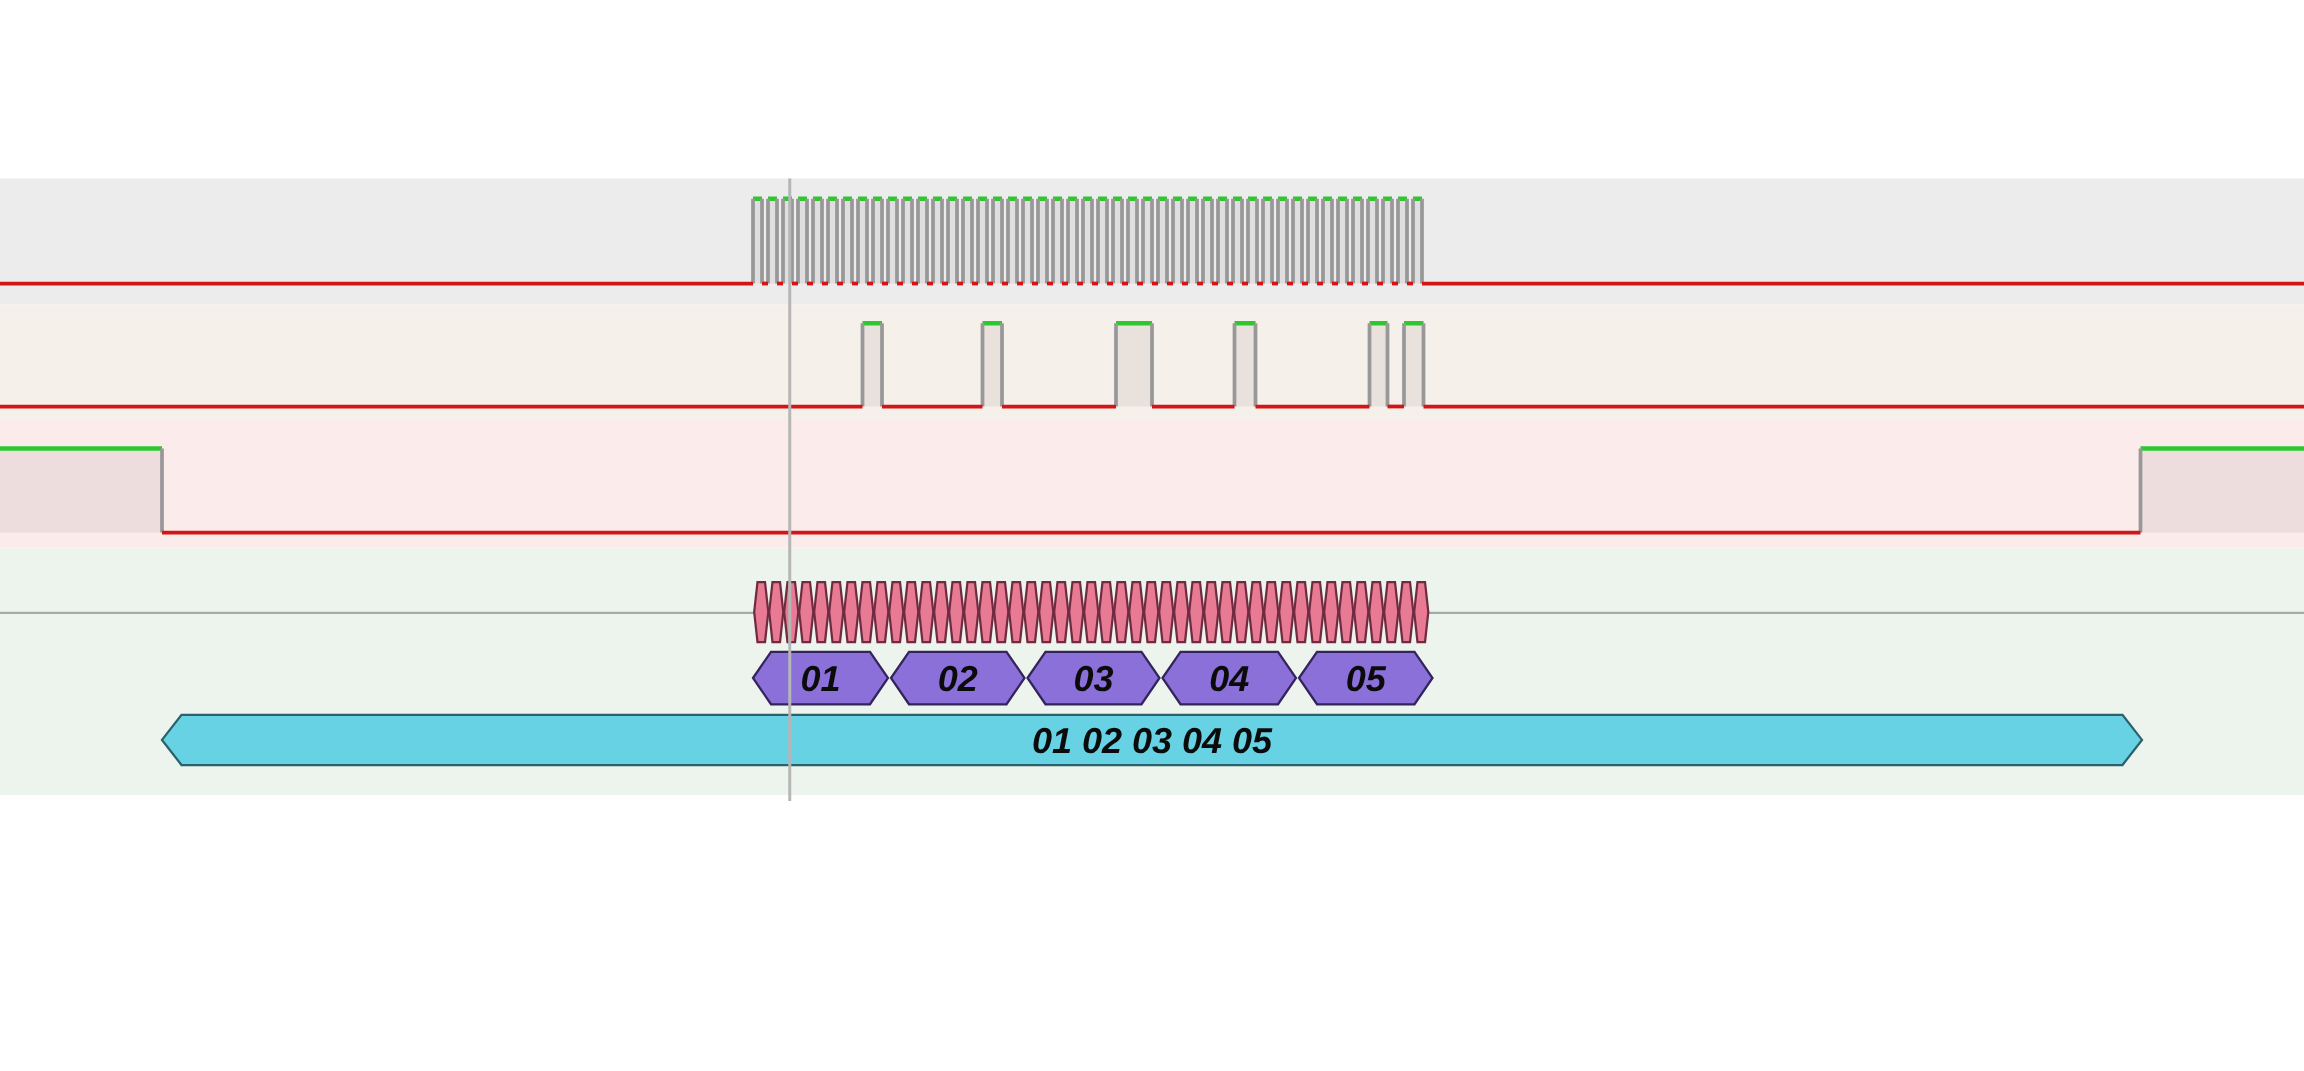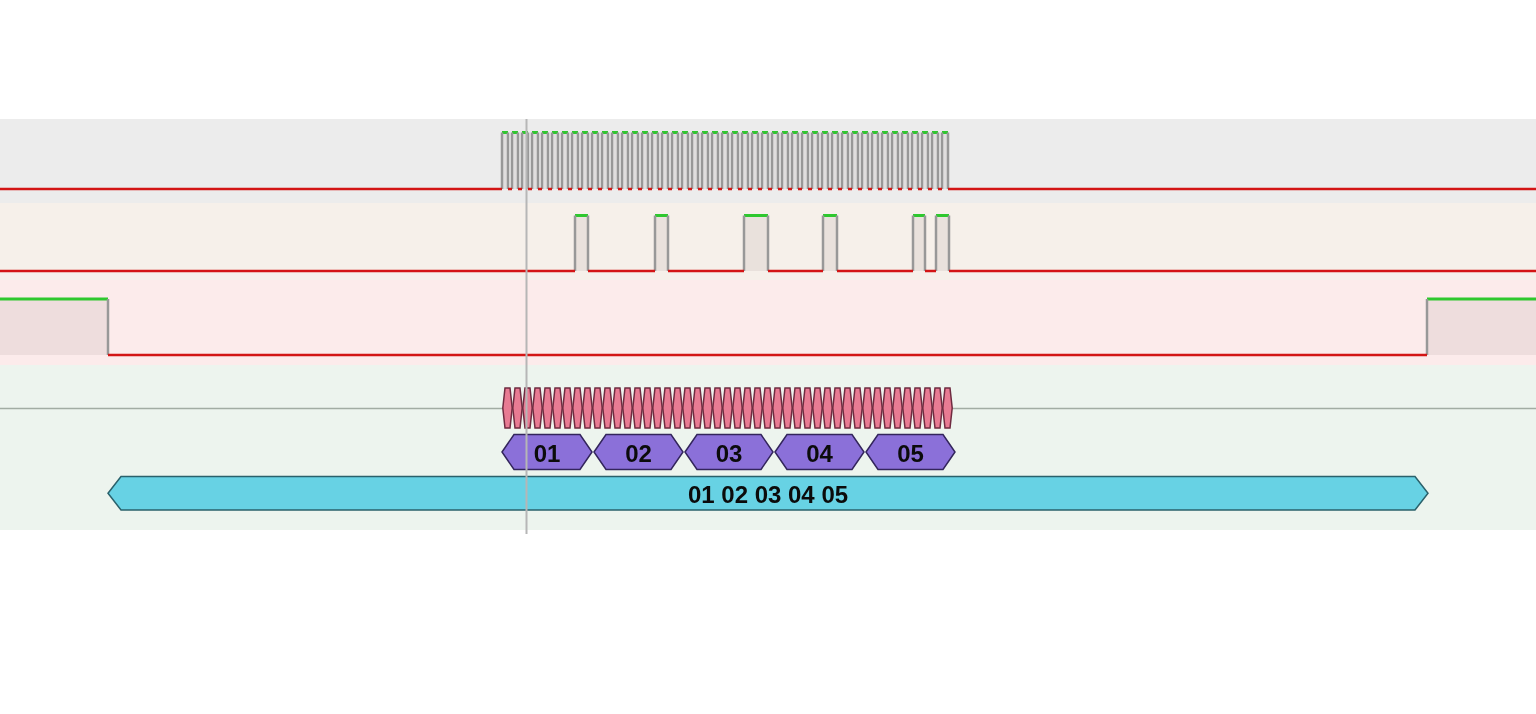--- a/index.html
+++ b/index.html
@@ -1,17 +1,17 @@
 <!DOCTYPE html>
 <html><head>
 <meta charset="utf-8">
 <style>
   html,body{margin:0;padding:0;background:#ffffff;}
   .screen{position:relative;width:1536px;height:714px;background:#ffffff;overflow:hidden;
-          font-family:"Liberation Sans", sans-serif;}
+          font-family:"Liberation Sans", sans-serif;font-style:italic;}
   svg{display:block;}
   svg text{font-family:"Liberation Sans", sans-serif;font-size:24px;font-weight:600;fill:#0b0b0b;}
 </style>
 </head>
 <body>
 
 <div class="screen">
   <svg id="wave" width="1536" height="714" viewBox="0 0 1536 714">
       <rect x="0" y="119" width="1536" height="84" fill="#ececec"></rect>
       <rect x="0" y="203" width="1536" height="77" fill="#f6f0ea"></rect>

